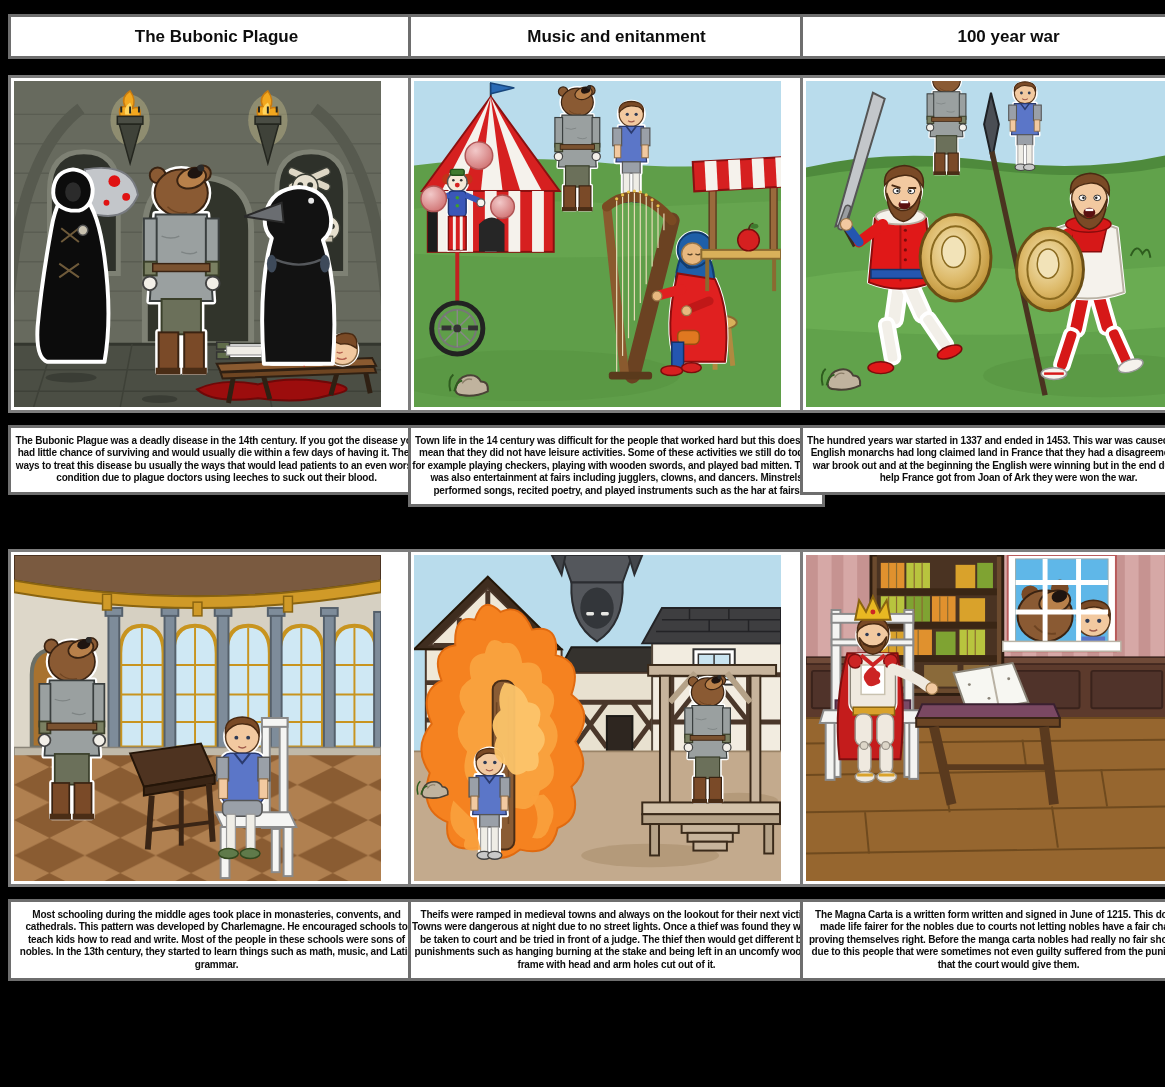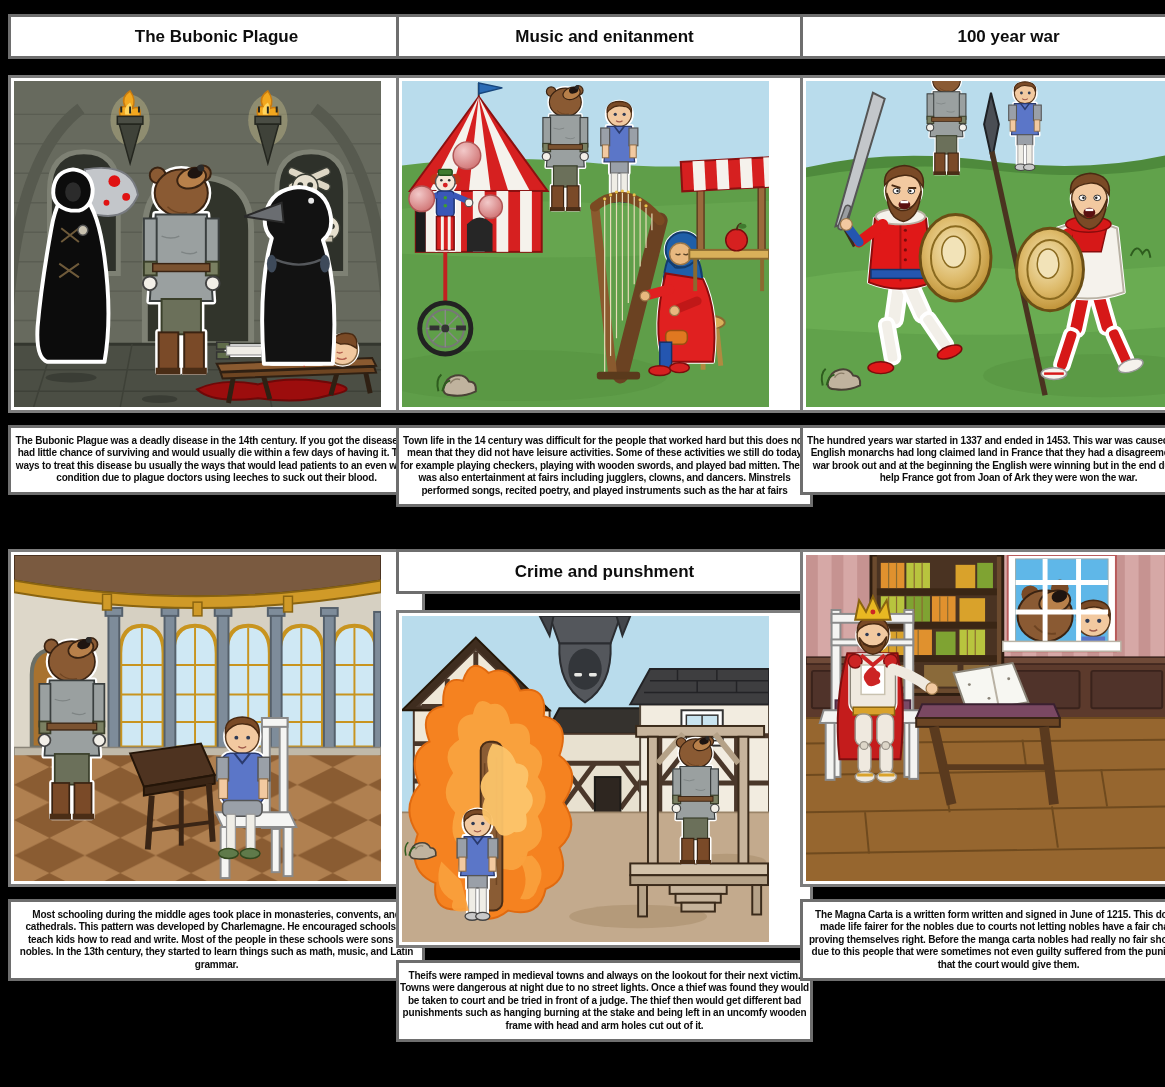--- a/index.html
+++ b/index.html
@@ -7,21 +7,21 @@
        font-family:"Liberation Sans","DejaVu Sans",sans-serif;overflow:hidden;}
   .cell{position:absolute;width:417px;}
   .titlebox{background:#fff;border:3px solid #6e6e6e;height:39px;line-height:39px;
             text-align:center;font-weight:700;font-size:17px;color:#0d0d0d;
             margin-bottom:16px;overflow:hidden;white-space:nowrap;}
   .imgbox{border:3px solid #7c7c7c;background:#fff;padding:3px;height:326px;}
   .imgbox svg{display:block;width:367px;height:326px;}
   .descbox{background:#fff;border:3px solid #6e6e6e;margin-top:12px;padding:7px 1px;
            text-align:center;font-weight:700;font-size:10px;line-height:1.24;
            letter-spacing:-0.2px;color:#0d0d0d;}
-  .c1{left:8px;} .c2{left:396px;} .c3{left:784px;margin-left:16px;}
+  .c1{left:8px;} .c2{left:408px;} .c3{left:784px;margin-left:16px;}
   .r1{top:14px;} .r2{top:549px;}
   .hiddefs{position:absolute;width:0;height:0;overflow:hidden;}
 </style>
 </head>
 <body>
 
 <svg class="hiddefs" aria-hidden="true">
   <defs>
     <radialGradient id="gradShield" cx="45%" cy="40%" r="65%">
       <stop offset="0%" stop-color="#f4e6ba"></stop>
@@ -533,21 +533,20 @@
         <rect x="236" y="264" width="9" height="36" fill="#efede6" stroke="#999" stroke-width="1.2"></rect>
         <ellipse cx="218" cy="304" rx="10" ry="5" fill="#5f7a4a" stroke="#33491f" stroke-width="1.5"></ellipse>
         <ellipse cx="240" cy="304" rx="10" ry="5" fill="#5f7a4a" stroke="#33491f" stroke-width="1.5"></ellipse>
       </g>
     </svg>
   </div>
   <div class="descbox">Most schooling during the middle ages took place in monasteries, convents, and cathedrals. This pattern was developed by Charlemagne. He encouraged schools to teach kids how to read and write. Most of the people in these schools were sons of nobles. In the 13th century, they started to learn things such as math, music, and Latin grammar.</div>
 </div>
 
 <div class="cell c2 r2">
-  <div class="titlebox">Crime and punshment</div>
   <div class="imgbox">
     <svg viewBox="0 0 373 332" preserveAspectRatio="none">
       <rect width="373" height="332" fill="#b9dcec"></rect>
       <g>
         <rect x="12" y="96" width="138" height="108" fill="#efe8d8" stroke="#4a372a" stroke-width="2"></rect>
         <polygon points="0,96 75,22 150,96" fill="#3f2d1f" stroke="#241708" stroke-width="2"></polygon>
         <polygon points="16,92 75,34 134,92" fill="#efe8d8" stroke="#4a372a" stroke-width="2"></polygon>
         <g stroke="#4a372a" stroke-width="5">
           <line x1="75" y1="36" x2="75" y2="92"></line>
             <line x1="46" y1="64" x2="46" y2="92"></line>

